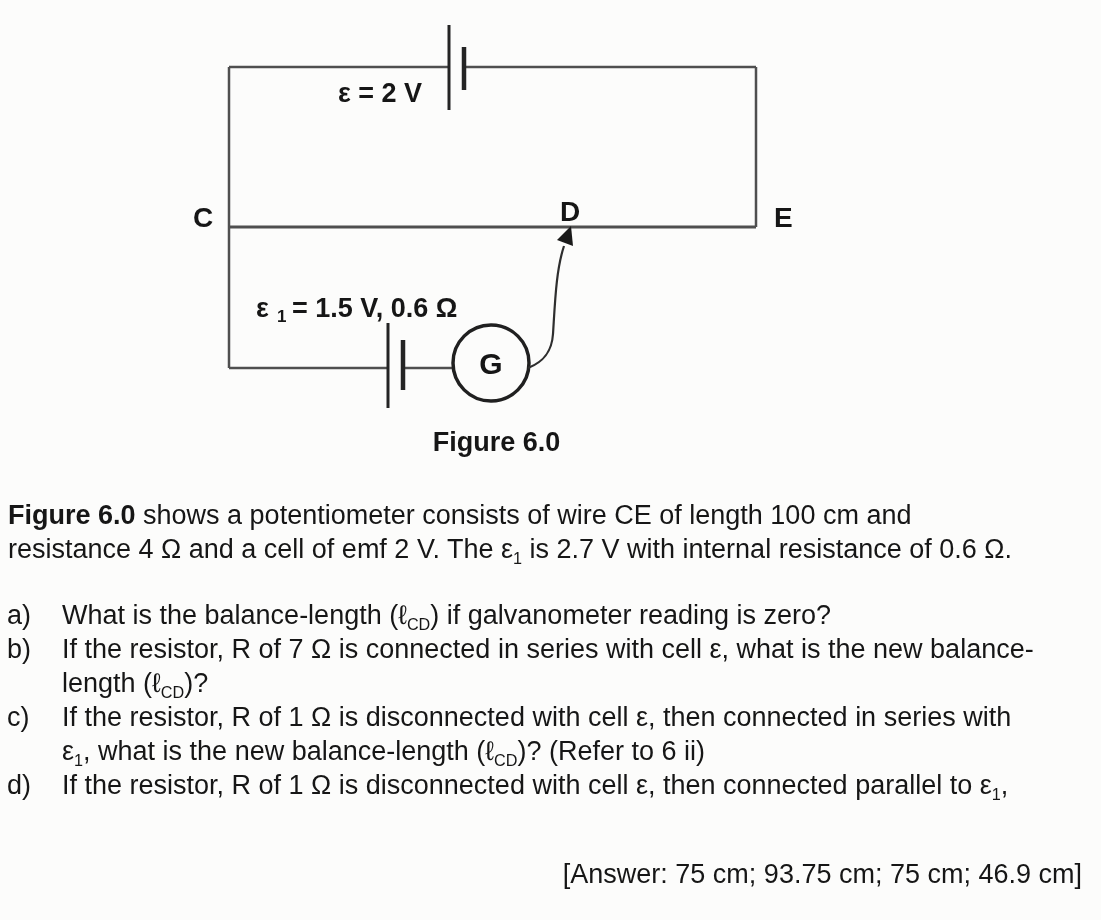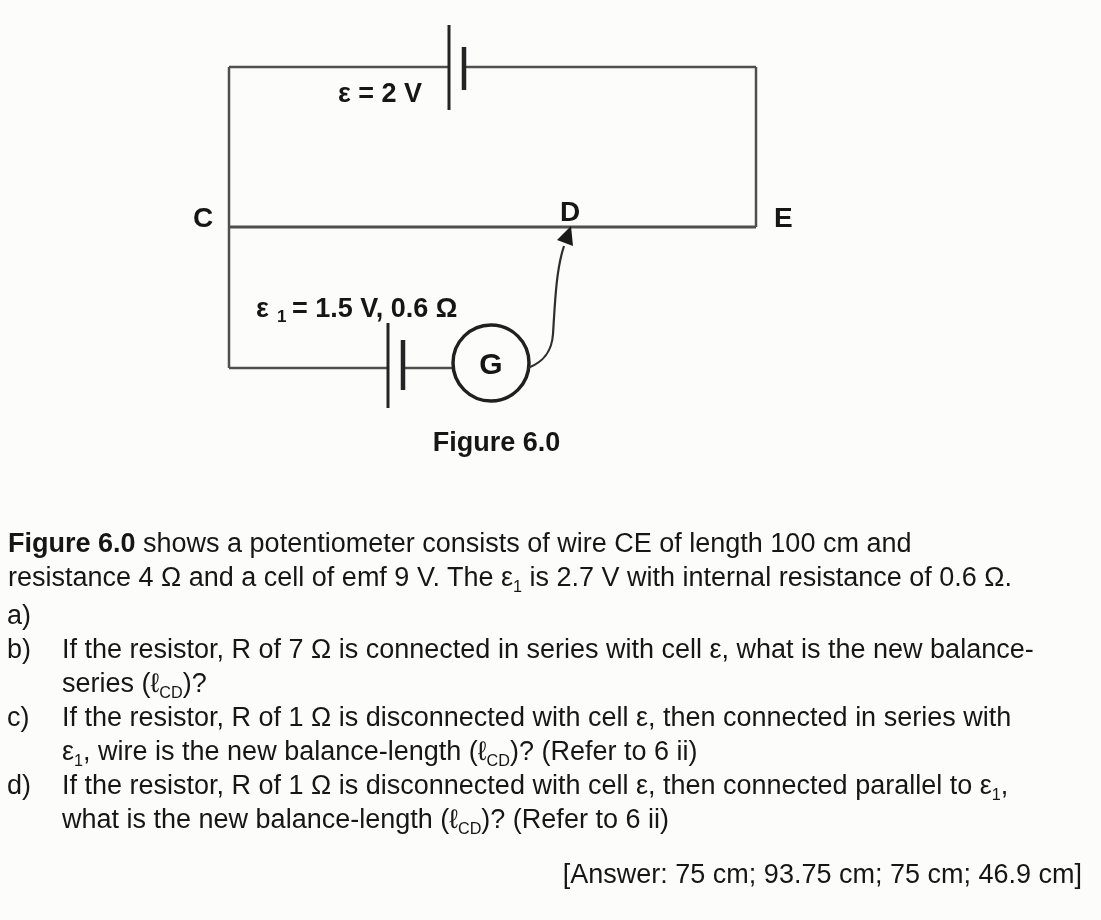--- a/index.html
+++ b/index.html
@@ -8,21 +8,21 @@
     background:#fcfcfb;color:#161616;
     font-family:"Liberation Sans","DejaVu Sans",sans-serif;
     font-size:27px;
   }
   .circuit{position:absolute;left:0;top:0;}
   .circuit text{fill:#161616;font-family:"Liberation Sans","DejaVu Sans",sans-serif;font-weight:bold;}
   .fig-caption{
     position:absolute;left:229px;top:427px;width:535px;
     text-align:center;font-weight:bold;
   }
-  .desc{position:absolute;left:8px;top:498px;line-height:34px;white-space:nowrap;margin-top:28px;}
+  .desc{position:absolute;left:8px;top:498px;line-height:34px;white-space:nowrap;}
   .questions{position:absolute;left:7px;top:598px;line-height:34px;white-space:nowrap;}
   .q-line{display:flex;}
   .q-label{width:55px;flex:none;}
   .answer{position:absolute;right:19px;top:825px;white-space:nowrap;margin-top:34px;}
   .bold{font-weight:bold;}
   sub.sb{font-size:0.6em;line-height:0;}
 </style>
 </head>
 <body>
 
@@ -68,48 +68,48 @@
       <text x="256" y="317" font-size="27">ε</text>
       <text x="277" y="322" font-size="17">1</text>
       <text x="292" y="317" font-size="27">= 1.5 V, 0.6 Ω</text>
     </g>
   </svg>
 
   <div class="fig-caption">Figure 6.0</div>
 
   <div class="desc">
     <div><span class="bold">Figure 6.0</span><span> shows a potentiometer consists of wire CE of length 100 cm and</span></div>
-    <div><span>resistance 4 Ω and a cell of emf 9 V. The ε</span><sub class="sb">1</sub><span> is 2.7 V with internal resistance of 0.6 Ω.</span></div>
+    <div><span>resistance 4 Ω and a cell of emf 2 V. The ε</span><sub class="sb">1</sub><span> is 2.7 V with internal resistance of 0.6 Ω.</span></div>
   </div>
 
   <div class="questions">
       <div class="q-line">
         <span class="q-label">a)</span>
+        <span class="q-text"><span>What is the balance-length (</span><span>ℓ</span><sub class="sb">CD</sub><span>) if galvanometer reading is zero?</span></span>
       </div>
       <div class="q-line">
         <span class="q-label">b)</span>
         <span class="q-text"><span>If the resistor, R of 7 Ω is connected in series with cell ε, what is the new balance-</span></span>
       </div>
       <div class="q-line">
         <span class="q-label"></span>
-        <span class="q-text"><span>series (</span><span>ℓ</span><sub class="sb">CD</sub><span>)?</span></span>
+        <span class="q-text"><span>length (</span><span>ℓ</span><sub class="sb">CD</sub><span>)?</span></span>
       </div>
       <div class="q-line">
         <span class="q-label">c)</span>
         <span class="q-text"><span>If the resistor, R of 1 Ω is disconnected with cell ε, then connected in series with</span></span>
       </div>
       <div class="q-line">
         <span class="q-label"></span>
-        <span class="q-text"><span>ε</span><sub class="sb">1</sub><span>, wire is the new balance-length (</span><span>ℓ</span><sub class="sb">CD</sub><span>)? (Refer to 6 ii)</span></span>
+        <span class="q-text"><span>ε</span><sub class="sb">1</sub><span>, what is the new balance-length (</span><span>ℓ</span><sub class="sb">CD</sub><span>)? (Refer to 6 ii)</span></span>
       </div>
       <div class="q-line">
         <span class="q-label">d)</span>
         <span class="q-text"><span>If the resistor, R of 1 Ω is disconnected with cell ε, then connected parallel to ε</span><sub class="sb">1</sub><span>,</span></span>
       </div>
       <div class="q-line">
         <span class="q-label"></span>
-        <span class="q-text"><span>what is the new balance-length (</span><span>ℓ</span><sub class="sb">CD</sub><span>)? (Refer to 6 ii)</span></span>
       </div>
     </div>
 
   <div class="answer">[Answer: 75 cm; 93.75 cm; 75 cm; 46.9 cm]</div>
 
 </div>
 
 </body></html>

